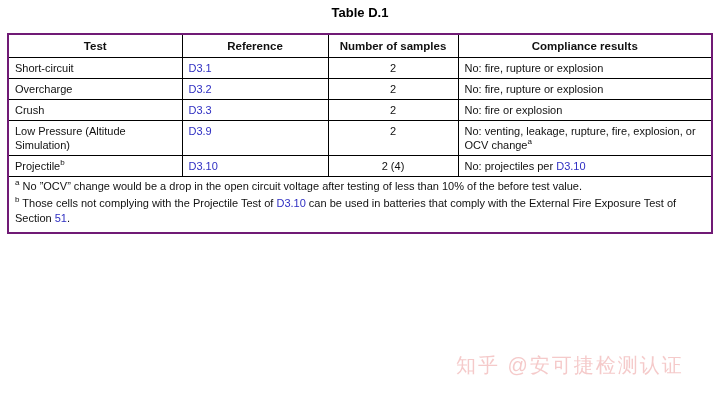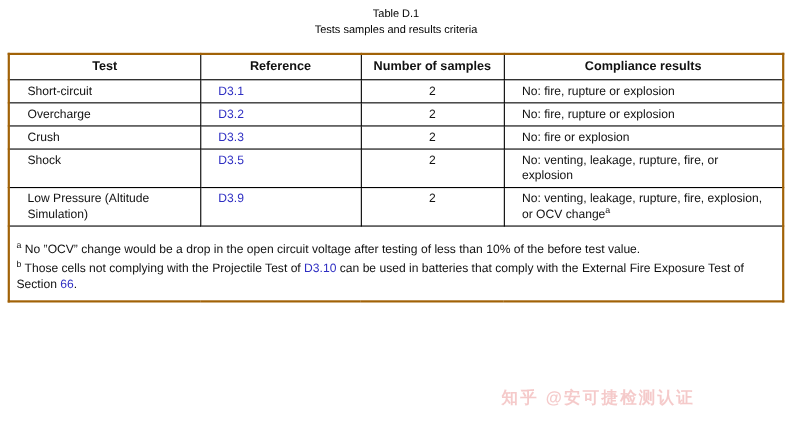--- a/index.html
+++ b/index.html
@@ -1,51 +1,50 @@
 <!DOCTYPE html>
 <html><head>
 <meta charset="utf-8">
 <style>
   html, body { margin:0; padding:0; }
   body {
     width:720px; height:400px; background:#ffffff; position:relative; overflow:hidden;
     font-family:"Liberation Sans", sans-serif; color:#111111;
   }
   .title-block { text-align:center; padding-top:5px; }
-  .title-line { font-weight:normal; font-size:10px; line-height:15px; color:#000; }
+  .title-line { font-weight:bold; font-size:13px; line-height:15px; color:#000; }
   table.main {
     border-collapse:collapse; table-layout:fixed;
     width:706px; margin:13px auto 0 auto;
-    border:2px solid #a16207;
+    border:2px solid #701a75;
   }
   th, td {
     border:1px solid #000;
     font-size:11px; line-height:14px;
-    padding:3px 16px; vertical-align:top;
+    padding:3px 6px; vertical-align:top;
     word-wrap:break-word;
   }
   th { text-align:center; font-weight:bold; font-size:11.5px; padding:4px 4px; }
   td.samples { text-align:center; }
   a.doclink { color:#2e2ec2; cursor:pointer; }
   sup { font-size:8px; line-height:0; vertical-align:super; }
-  .fn-cell { padding:12px 6px 4px 6px; }
+  .fn-cell { padding:0 6px 4px 6px; }
   .fnote { font-size:11px; line-height:15px; margin:2px 0; }
   .watermark {
     position:absolute; left:456px; top:352px;
-    font-size:15px; font-weight:bold; letter-spacing:2px;
+    font-size:20px; font-weight:normal; letter-spacing:2px;
     color:rgba(236,150,150,0.50);
     white-space:nowrap; pointer-events:none;
   }
 </style>
 </head>
 <body>
 
 <div class="title-block">
   <div class="title-line">Table D.1</div>
-  <div class="title-line">Tests samples and results criteria</div>
 </div>
 
 <table class="main">
   <colgroup>
     <col style="width:174px">
       <col style="width:146px">
       <col style="width:130px">
       <col style="width:254px">
   </colgroup>
   <thead>
@@ -69,33 +68,33 @@
       <td class="samples">2</td>
       <td>No: fire, rupture or explosion</td>
     </tr>
     <tr>
       <td>Crush</td>
       <td><a class="doclink">D3.3</a></td>
       <td class="samples">2</td>
       <td>No: fire or explosion</td>
     </tr>
     <tr>
-      <td>Shock</td>
-      <td><a class="doclink">D3.5</a></td>
-      <td class="samples">2</td>
-      <td>No: venting, leakage, rupture, fire, or explosion</td>
-    </tr>
-    <tr>
       <td>Low Pressure (Altitude Simulation)</td>
       <td><a class="doclink">D3.9</a></td>
       <td class="samples">2</td>
       <td><span>No: venting, leakage, rupture, fire, explosion, or OCV change</span><sup>a</sup></td>
     </tr>
     <tr>
+      <td><span>Projectile</span><sup>b</sup></td>
+      <td><a class="doclink">D3.10</a></td>
+      <td class="samples">2 (4)</td>
+      <td><span>No: projectiles per </span><a class="doclink">D3.10</a></td>
+    </tr>
+    <tr>
       <td colspan="4" class="fn-cell">
         <div class="fnote"><sup>a</sup> <span>No ”OCV” change would be a drop in the open circuit voltage after testing of less than 10% of the before test value.</span></div>
-        <div class="fnote"><sup>b</sup> <span>Those cells not complying with the Projectile Test of </span><a class="doclink">D3.10</a><span> can be used in batteries that comply with the External Fire Exposure Test of Section </span><a class="doclink">66</a><span>.</span></div>
+        <div class="fnote"><sup>b</sup> <span>Those cells not complying with the Projectile Test of </span><a class="doclink">D3.10</a><span> can be used in batteries that comply with the External Fire Exposure Test of Section </span><a class="doclink">51</a><span>.</span></div>
       </td>
     </tr>
   </tbody>
 </table>
 
 <div class="watermark">知乎 @安可捷检测认证</div>
 
 </body></html>

